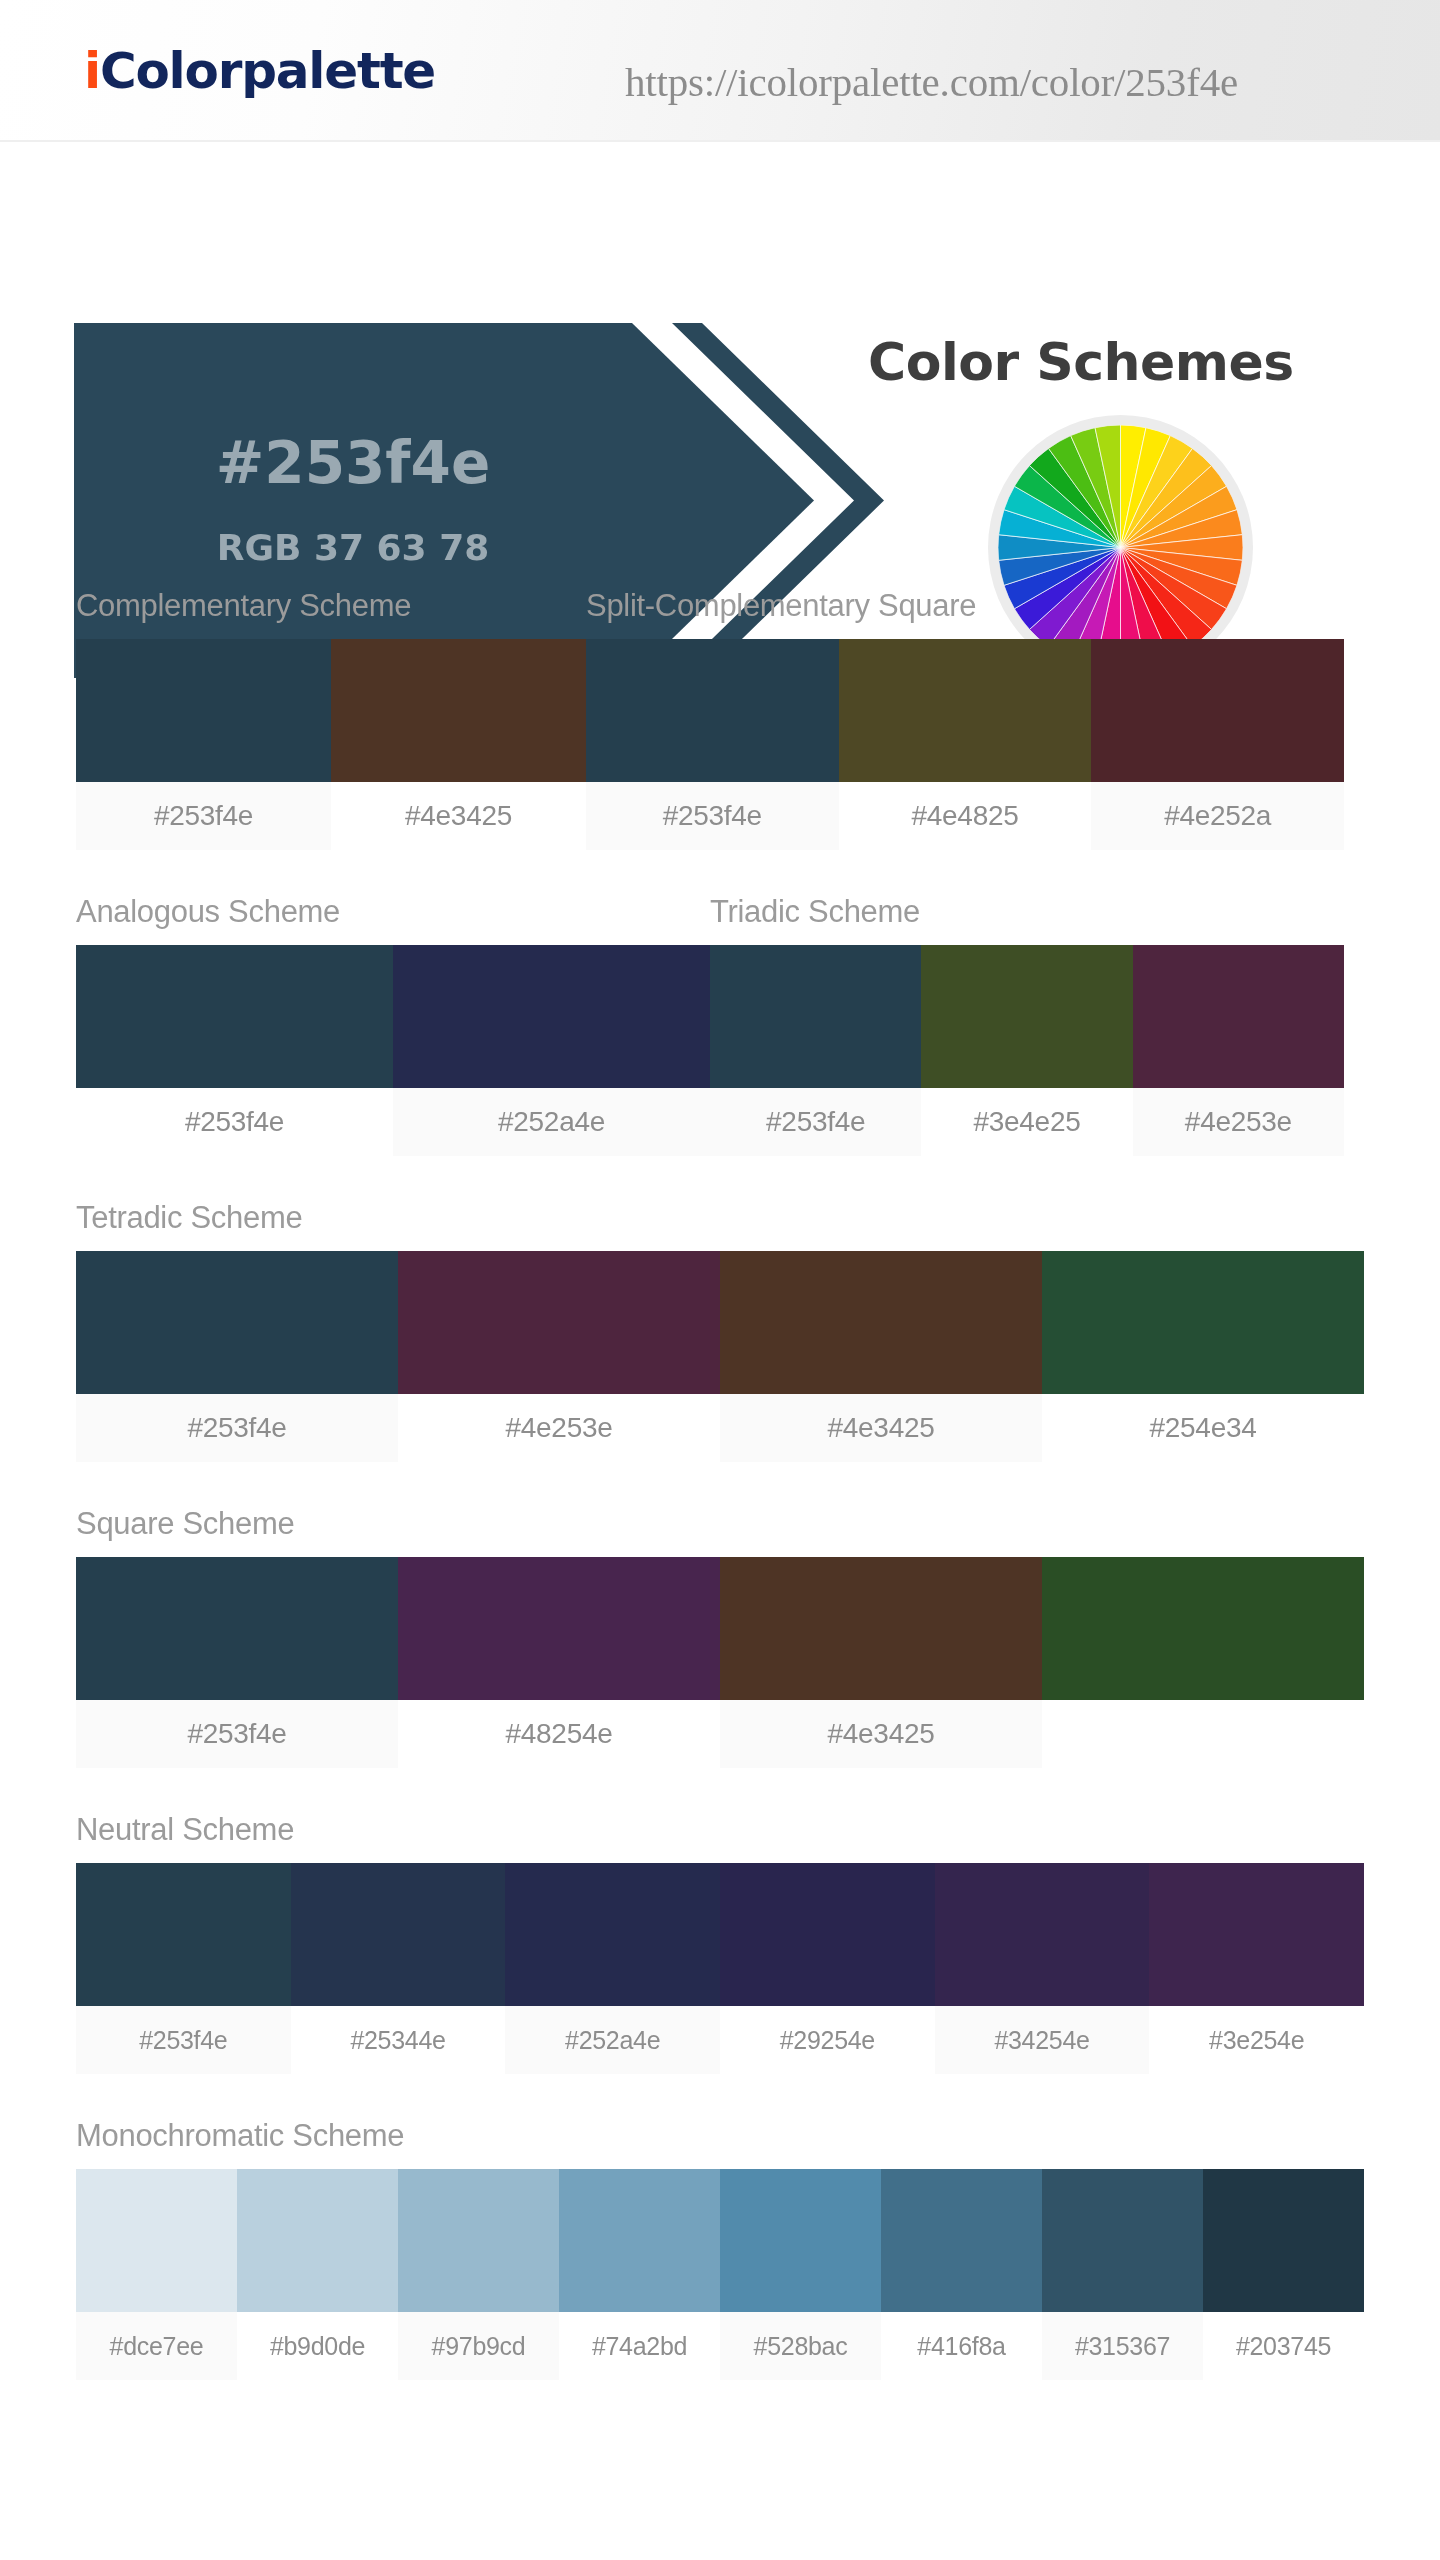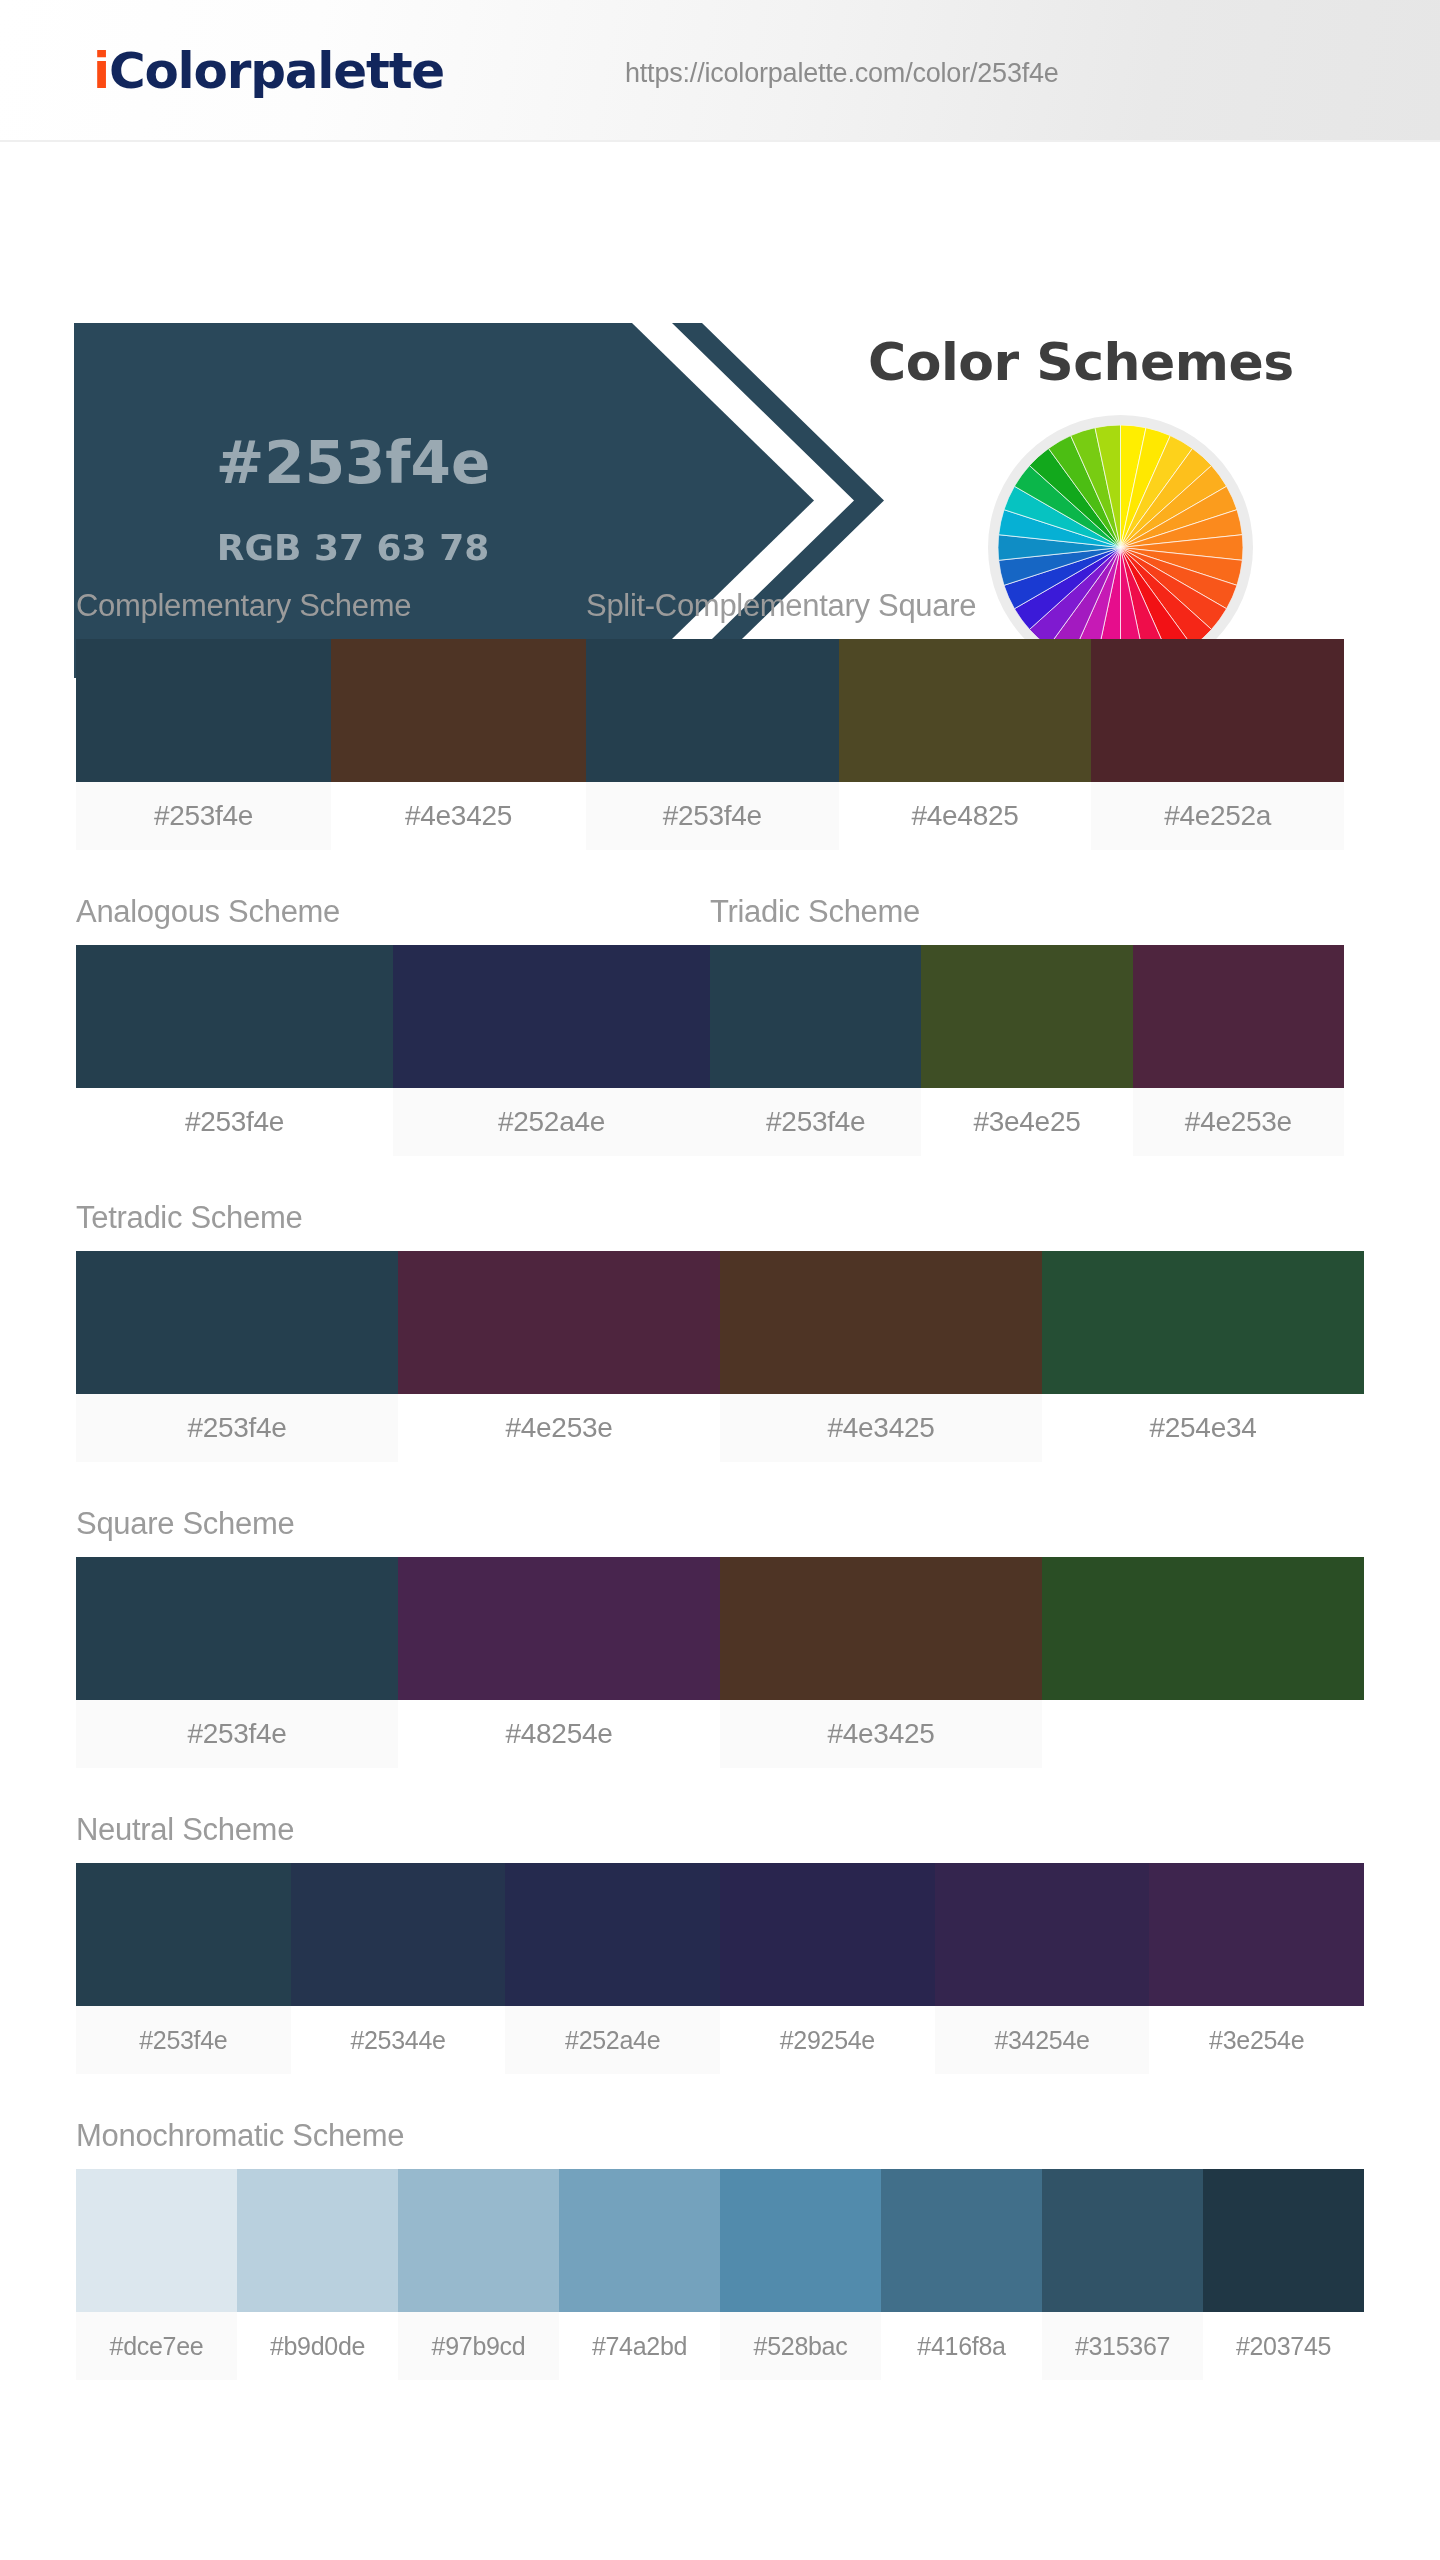--- a/index.html
+++ b/index.html
@@ -16,37 +16,37 @@
     position: relative;
     width: 1440px;
     height: 142px;
     background: linear-gradient(100deg, #ffffff 0%, #fdfdfd 22%, #f3f3f3 55%, #e9e9e9 80%, #e6e6e6 100%);
     border-bottom: 2px solid #efefef;
     display: flex;
     align-items: center;
   }
   .logo {
     position: absolute;
-    left: 93px;
+    left: 84px;
     top: 42px;
     font-size: 50px;
     font-weight: bold;
     letter-spacing: -1.2px;
     white-space: nowrap;
     font-family: "DejaVu Sans", sans-serif;
   }
   .logo-i { color: #fc4a12; }
   .logo-rest { color: #12265c; }
   .header-url {
     position: absolute;
     left: 625px;
     top: 58px;
-    font-size: 27px;
+    font-size: 41px;
     color: #8c8c8c;
-    font-family: Liberation Sans, sans-serif;
+    font-family: Liberation Serif, serif;
     letter-spacing: -0.2px;
     white-space: nowrap;
   }
 
   
   .hero {
     position: relative;
     width: 1440px;
     height: 400px;
   }

